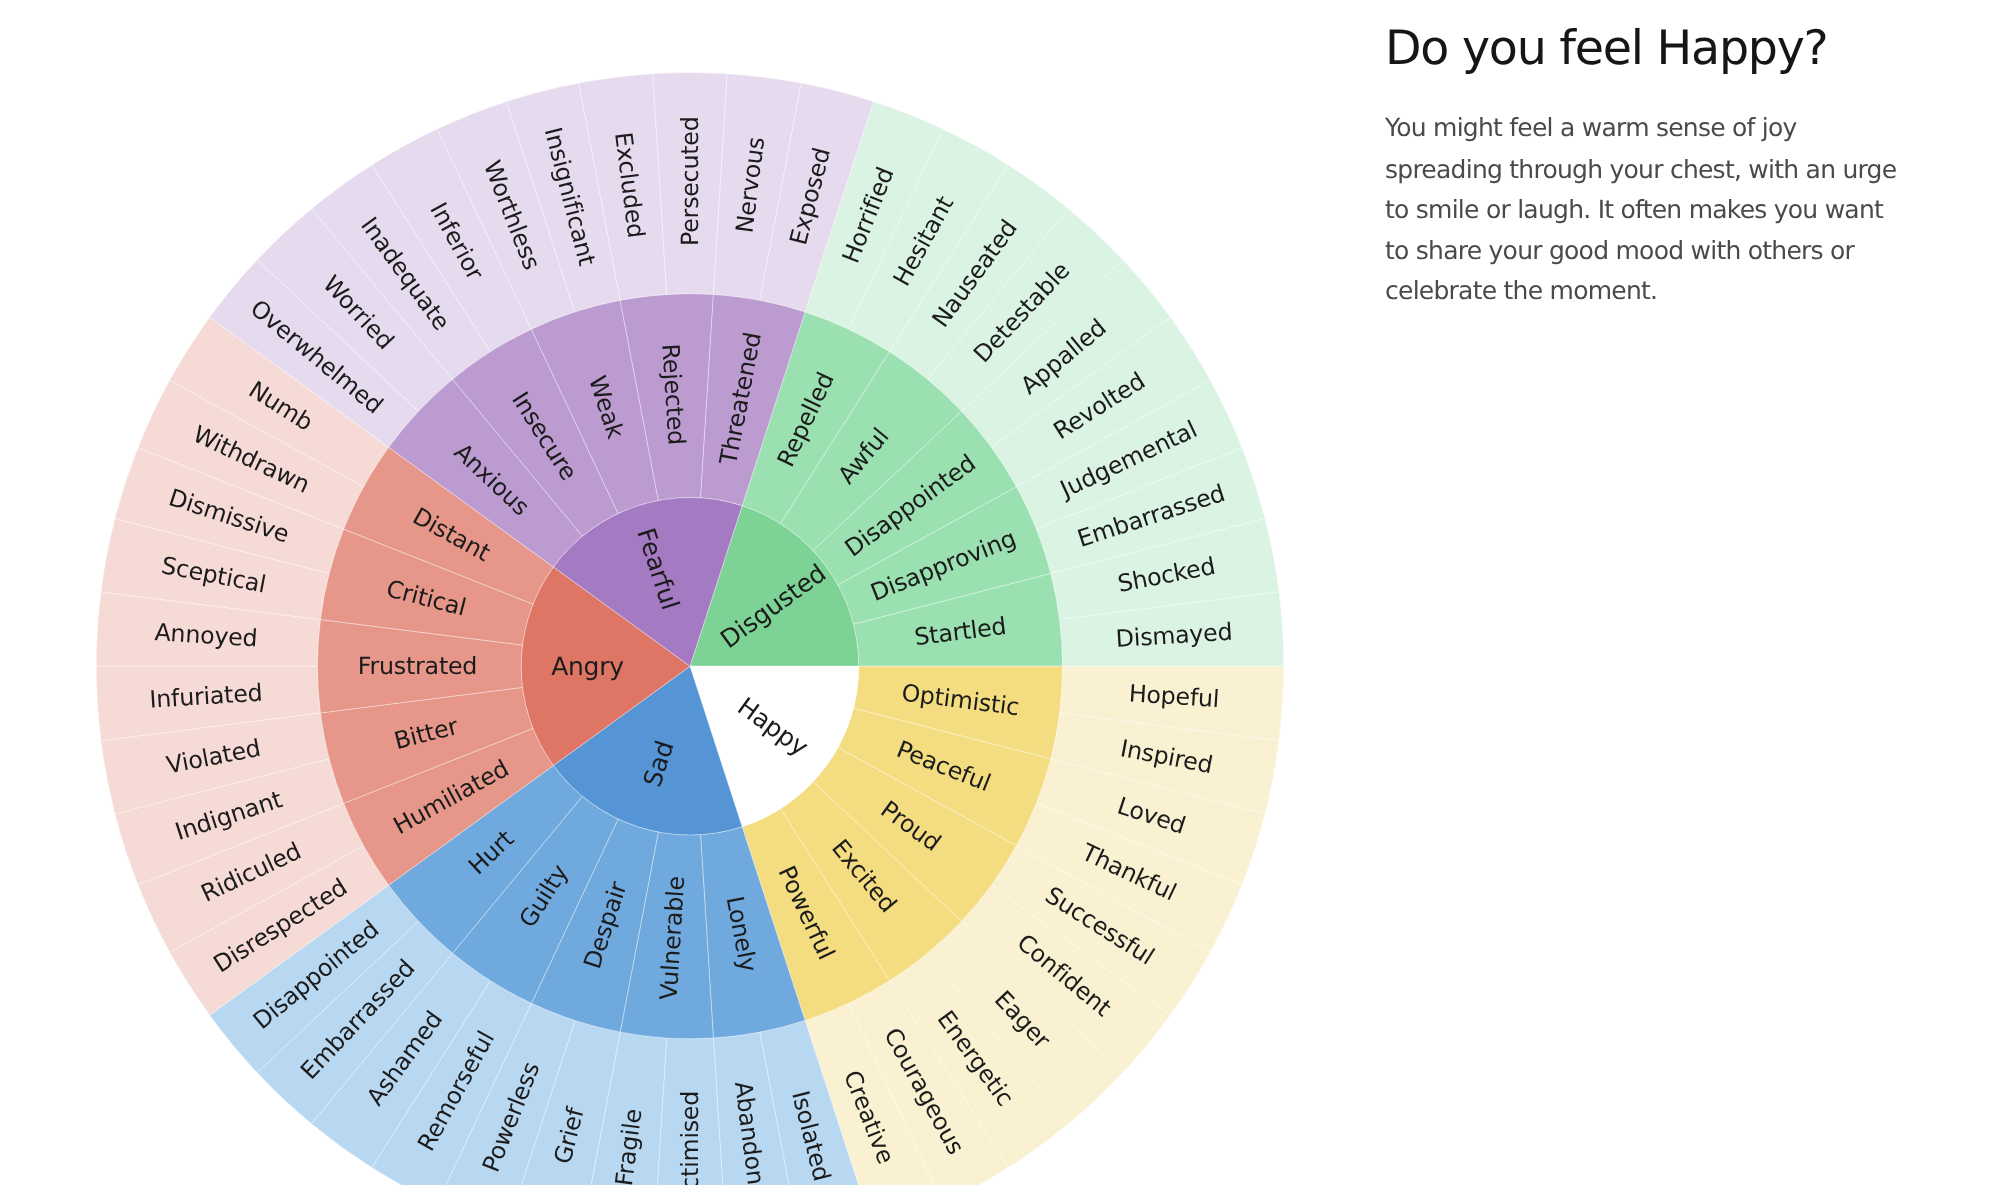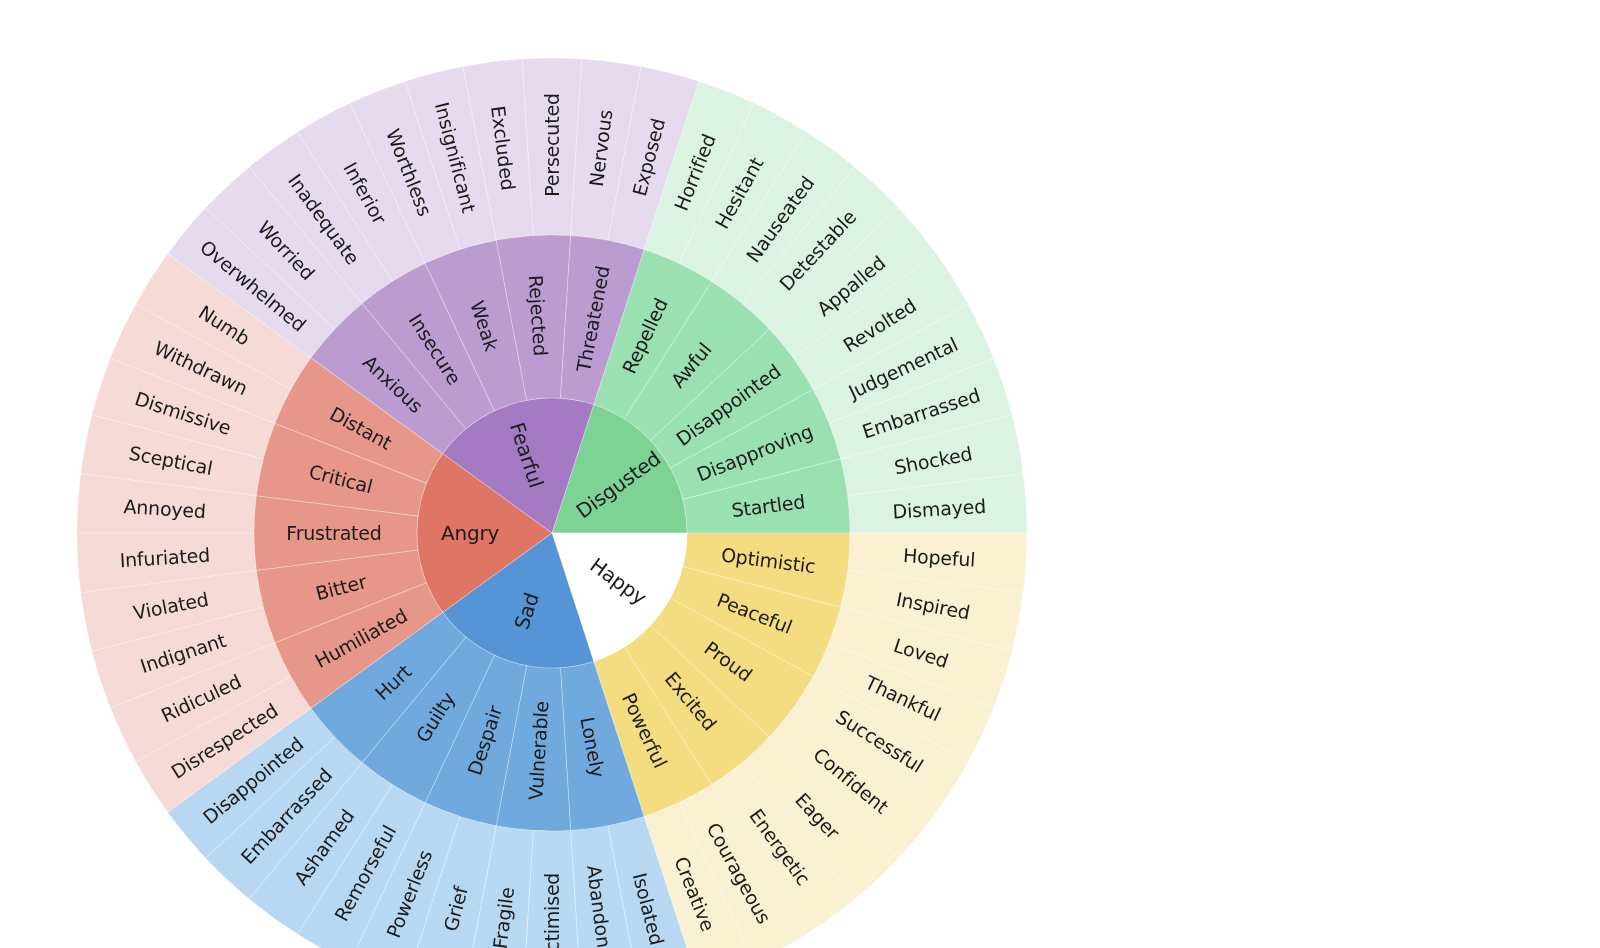--- a/index.html
+++ b/index.html
@@ -232,14 +232,16 @@
           <text transform="translate(552,533) rotate(266.4) translate(218,0) rotate(180)" font-size="19">Rejected</text>
           <text transform="translate(552,533) rotate(-82.79999999999995) translate(388,0) rotate(0)" font-size="19">Nervous</text>
           <text transform="translate(552,533) rotate(-75.60000000000002) translate(388,0) rotate(0)" font-size="19">Exposed</text>
           <text transform="translate(552,533) rotate(-79.19999999999999) translate(218,0) rotate(0)" font-size="19">Threatened</text>
           <text transform="translate(552,533) rotate(252) translate(82,0) rotate(180)" font-size="20">Fearful</text>
         </g>
       </svg>
   </div>
 
   <div class="info">
+    <h1>Do you feel Happy?</h1>
+    <p>You might feel a warm sense of joy spreading through your chest, with an urge to smile or laugh. It often makes you want to share your good mood with others or celebrate the moment.</p>
   </div>
 </div>
 
 </body></html>

